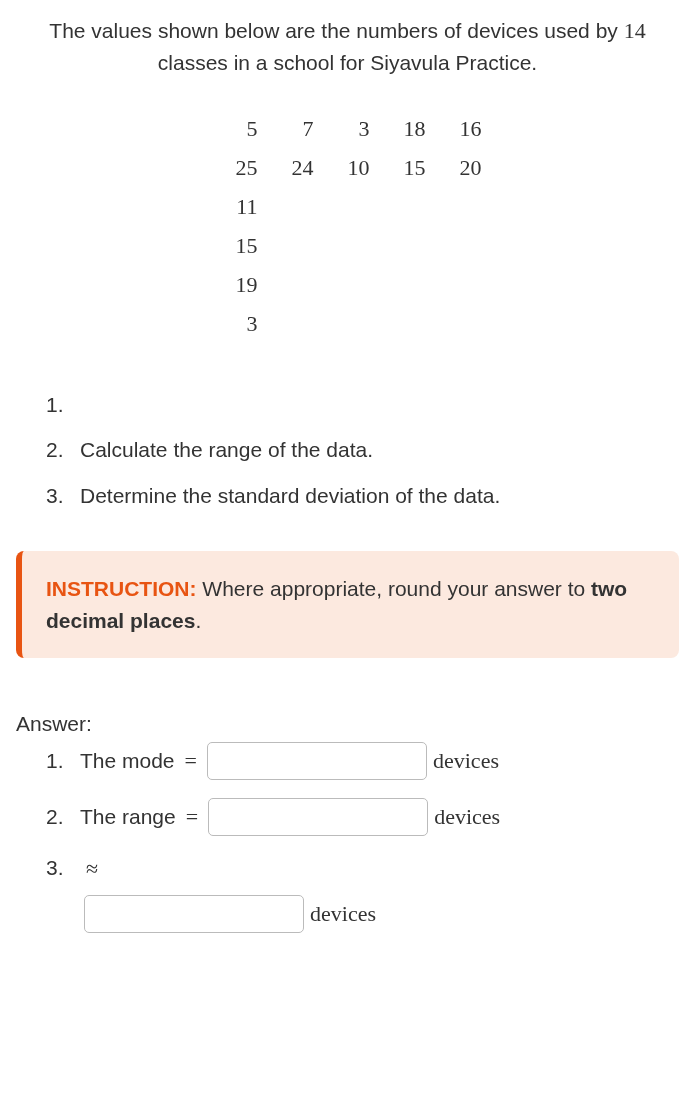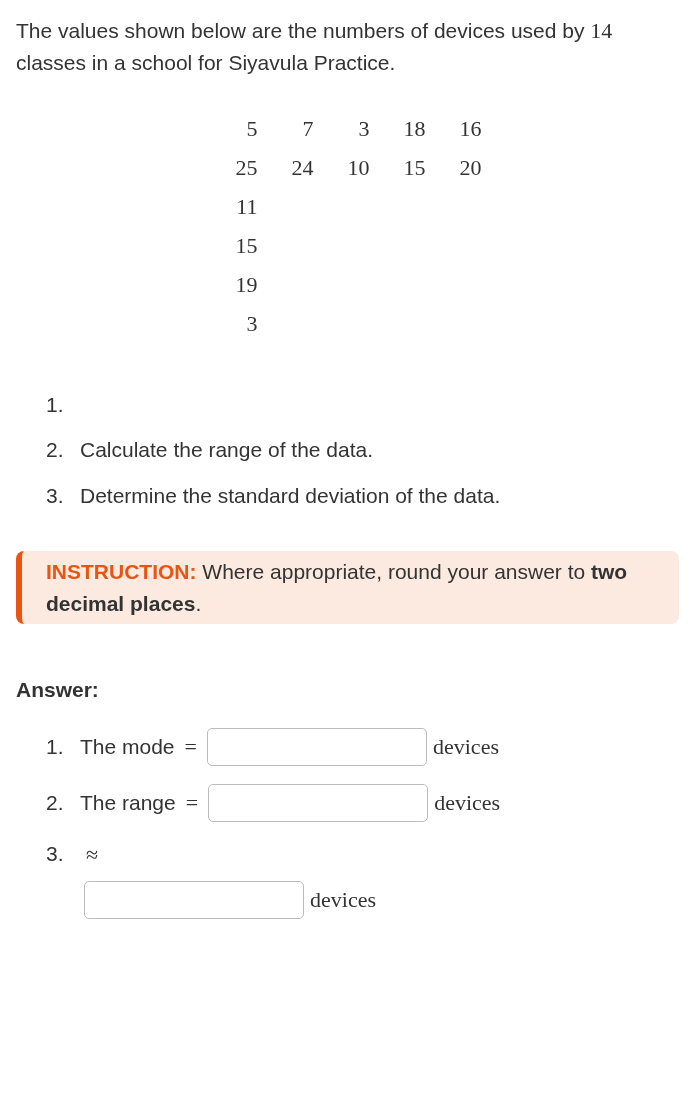--- a/index.html
+++ b/index.html
@@ -11,20 +11,21 @@
       font-family: Arial, Helvetica, sans-serif;
       font-size: 21px;
       color: #333;
       line-height: 1.5;
       padding: 14px 16px;
       width: 695px;
       background: #fff;
     }
     .intro {
       margin-bottom: 15px;
+      text-align: center;
     }
     .num-inline {
       font-family: 'Times New Roman', Times, serif;
       font-size: 22px;
     }
     .data-table {
       margin: 30px auto 40px;
       display: table;
     }
     .data-row {
@@ -46,30 +47,29 @@
       display: flex;
       margin-bottom: 14px;
     }
     .q-num {
       min-width: 34px;
     }
     .instruction-box {
       background: #fce9df;
       border-left: 6px solid #e85412;
       border-radius: 8px;
-      padding: 5px 24px;
+      padding: 22px 24px;
       margin-bottom: 50px;
     }
     .instruction-label {
       color: #e85412;
       font-weight: bold;
     }
     .answer-label {
-      font-weight: bold;
-      margin-bottom: 20px;
+      font-weight: normal;
     }
     .answers {
       padding-left: 30px;
     }
     .answer-row {
       display: flex;
       align-items: center;
       margin-bottom: 14px;
       flex-wrap: wrap;
     }

